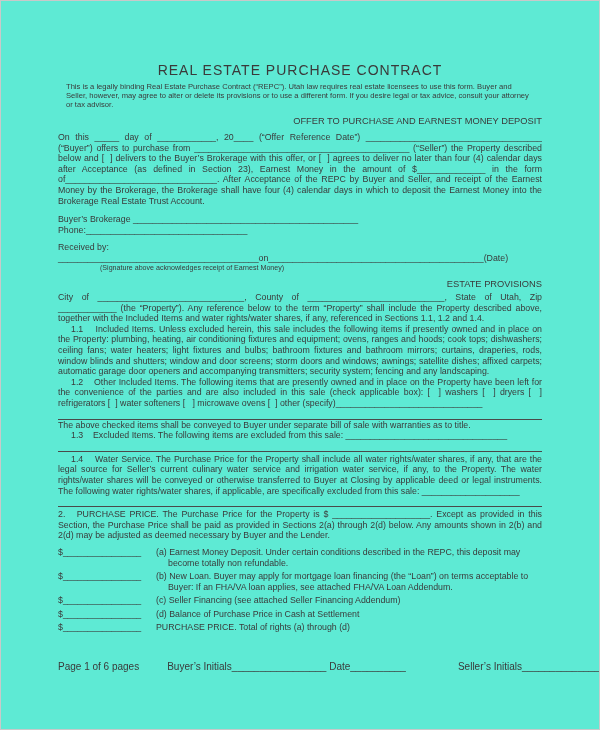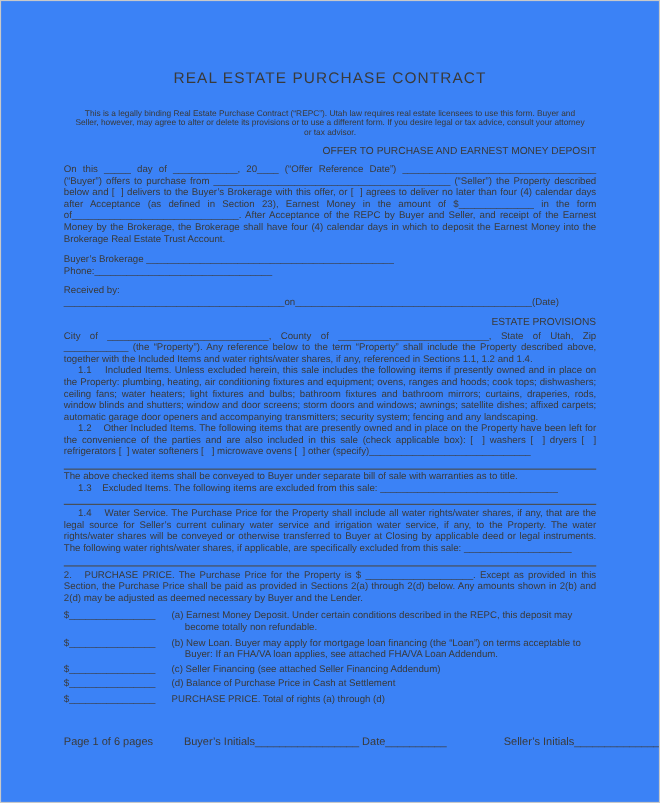--- a/index.html
+++ b/index.html
@@ -1,38 +1,37 @@
 <!DOCTYPE html>
 <html><head>
 <meta charset="utf-8">
 <style>
   * { margin: 0; padding: 0; box-sizing: border-box; }
   html, body { background: #ffffff; }
   .page {
     width: 600px;
     height: 730px;
-    background: #3b82f6;
+    background: #5eead4;
     border: 1px solid #c9c9c9;
     font-family: "Liberation Sans", "DejaVu Sans", sans-serif;
     color: #3a3a3a;
     padding: 62px 57px 0 57px;
     overflow: hidden;
   }
   .title {
     font-size: 14px;
     font-weight: normal;
     letter-spacing: 1px;
     text-align: center;
     line-height: 15px;
   }
   .disclaimer {
     font-size: 7.6px;
     line-height: 9px;
-    text-align: center;
-    margin-top: 20px;
+    margin-top: 4px;
     padding: 0 8px;
   }
   .heading {
     font-size: 9.3px;
     font-weight: normal;
     text-align: right;
     margin-top: 7px;
     line-height: 11px;
   }
   .body {
@@ -90,20 +89,21 @@
 
   <p class="disclaimer">This is a legally binding Real Estate Purchase Contract (“REPC”).  Utah law requires real estate licensees to use this form.  Buyer and Seller, however, may agree to alter or delete its provisions or to use a different form.  If you desire legal or tax advice, consult your attorney or tax advisor.</p>
 
   <h2 class="heading">OFFER TO PURCHASE AND EARNEST MONEY DEPOSIT</h2>
 
   <p class="body mt5">On this _____ day of ____________, 20____ (“Offer Reference Date”) ____________________________________ (“Buyer”) offers to purchase from ____________________________________________ (“Seller”) the Property described below and [&nbsp;&nbsp;] delivers to the Buyer’s Brokerage with this offer, or [&nbsp;&nbsp;] agrees to deliver no later than four (4) calendar days after Acceptance (as defined in Section 23), Earnest Money in the amount of $______________ in the form of_______________________________.  After Acceptance of the REPC by Buyer and Seller, and receipt of the Earnest Money by the Brokerage, the Brokerage shall have four (4) calendar days in which to deposit the Earnest Money into the Brokerage Real Estate Trust Account.</p>
 
   <p class="body nojust mt8">Buyer’s Brokerage ______________________________________________ Phone:_________________________________</p>
 
   <p class="body nojust mt7">Received by: _________________________________________on____________________________________________(Date)</p>
+  <p class="note">(Signature above acknowledges receipt of Earnest Money)</p>
 
   <h2 class="heading">ESTATE PROVISIONS</h2>
 
 
 
   <p class="body mt2">City of ______________________________, County of ____________________________, State of Utah, Zip ____________ (the “Property”). Any reference below to the term “Property” shall include the Property described above, together with the Included Items and water rights/water shares, if any, referenced in Sections 1.1, 1.2 and 1.4.</p>
 
   <p class="body indent">1.1&nbsp;&nbsp;&nbsp;&nbsp;Included Items.  Unless excluded herein, this sale includes the following items if presently owned and in place on the Property: plumbing, heating, air conditioning fixtures and equipment; ovens, ranges and hoods; cook tops; dishwashers; ceiling fans; water heaters; light fixtures and bulbs; bathroom fixtures and bathroom mirrors; curtains, draperies, rods, window blinds and shutters; window and door screens; storm doors and windows; awnings; satellite dishes; affixed carpets; automatic garage door openers and accompanying transmitters; security system; fencing and any landscaping.</p>
 
   <p class="body indent">1.2&nbsp;&nbsp;&nbsp;&nbsp;Other Included Items.  The following items that are presently owned and in place on the Property have been left for the convenience of the parties and are also included in this sale (check applicable box):  [&nbsp;&nbsp;] washers  [&nbsp;&nbsp;] dryers [&nbsp;&nbsp;] refrigerators [&nbsp;&nbsp;] water softeners [&nbsp;&nbsp;&nbsp;] microwave ovens [&nbsp;&nbsp;] other (specify)______________________________</p>

